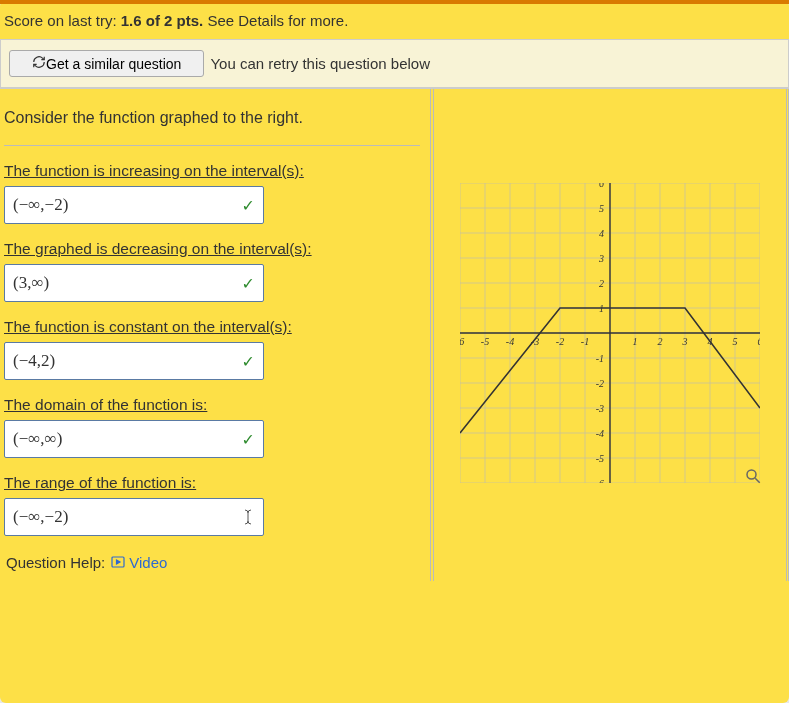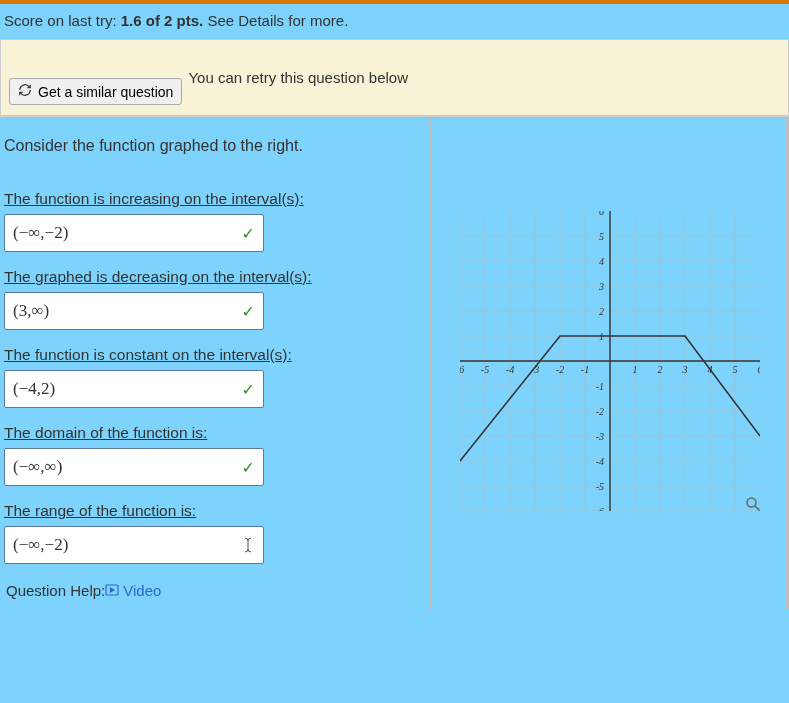--- a/index.html
+++ b/index.html
@@ -5,23 +5,24 @@
   * { box-sizing: border-box; margin: 0; padding: 0; }
   body {
     font-family: Arial, Helvetica, sans-serif;
     background: #e8e8e8;
     width: 789px;
     height: 703px;
     overflow: hidden;
     color: #333;
   }
   .page {
-    background: #7dd3fc;
+    background: #fde047;
     width: 100%;
     height: 100%;
+    border-radius: 6px;
   }
   .orange-bar {
     height: 4px;
     background: #d97a00;
   }
   .score-section {
     padding: 8px 4px 10px 4px;
     font-size: 15px;
   }
   .retry-bar {
@@ -30,27 +31,25 @@
     padding: 10px 8px;
     font-size: 15px;
     display: flex;
     align-items: center;
     gap: 6px;
   }
   .similar-btn {
     background: #f0f0f0;
     border: 1px solid #aaa;
     border-radius: 3px;
-    padding: 4px 8px;
+    padding: 4px 22px;
     display: inline-flex;
     align-items: center;
-    gap: 6px;
     cursor: pointer;
     font-size: 14px;
-    margin-top: 28px;
   }
   .question-area {
     display: flex;
     border-top: 1px solid #ccc;
   }
   .left-panel {
     width: 430px;
     padding: 20px 10px 10px 4px;
   }
   .right-panel {
@@ -96,20 +95,21 @@
     color: #2e8b2e;
     font-size: 16px;
   }
   .cursor-icon svg { display: block; }
   .question-help {
     font-size: 15px;
     margin-top: 18px;
     padding-left: 2px;
     display: flex;
     align-items: center;
+    gap: 6px;
   }
   .video-link {
     color: #2e69d1;
     text-decoration: none;
     cursor: pointer;
     display: inline-flex;
     align-items: center;
     gap: 4px;
   }
   .bold { font-weight: bold; }

